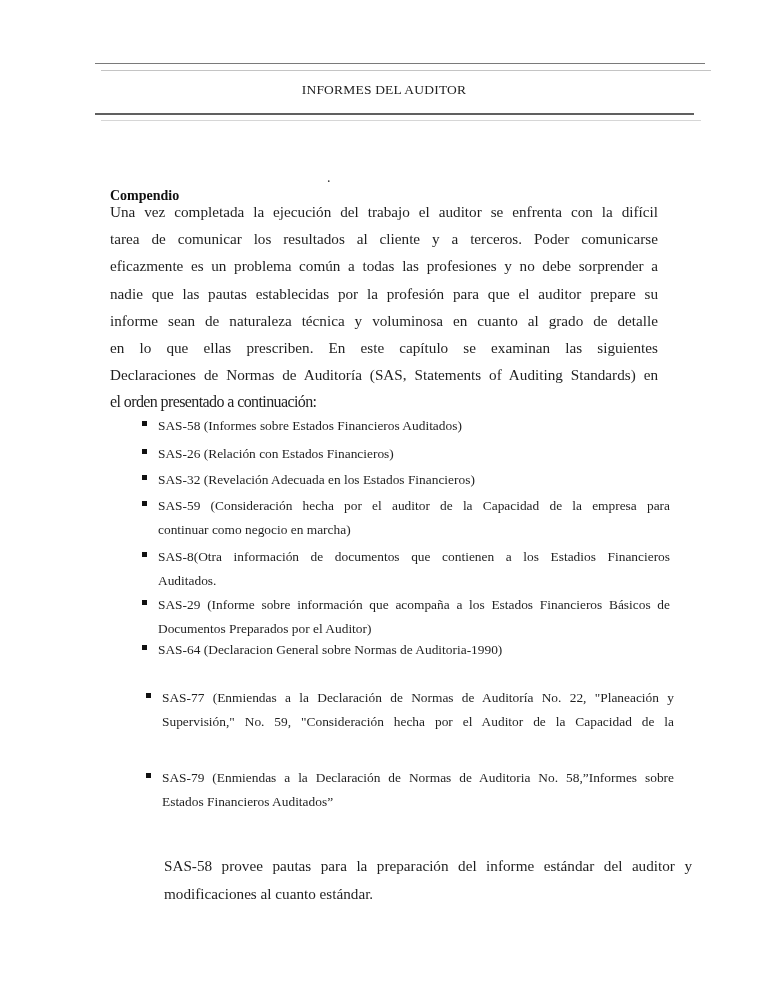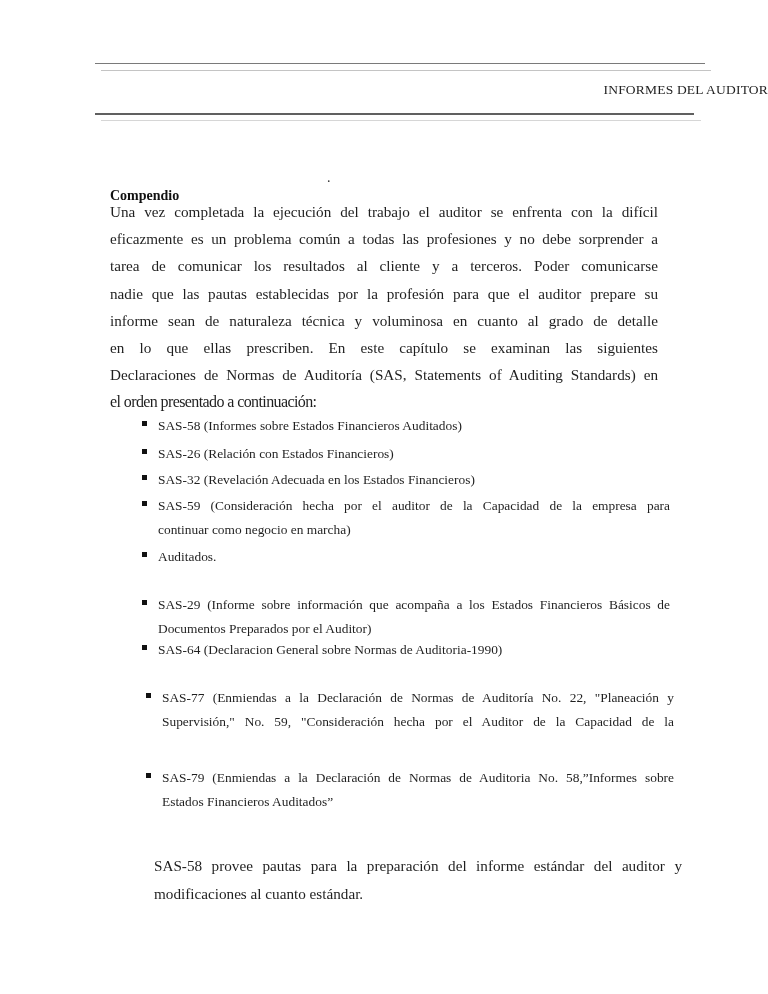--- a/index.html
+++ b/index.html
@@ -33,21 +33,21 @@
     }
     .rule-bot-light {
       left: 101px; width: 600px; top: 120px;
       border-top: 1.5px solid #d6d6d6;
     }
     .doc-title {
       position: absolute;
       top: 82px;
       left: 0;
       width: 768px;
-      text-align: right;
+      text-align: center;
       font-size: 13.5px;
       letter-spacing: 0.2px;
       color: #222;
     }
     .heading {
       position: absolute;
       top: 170px;
       left: 110px;
       font-weight: bold;
       font-size: 14px;
@@ -102,21 +102,21 @@
       display: block;
       margin-left: 16px;
       line-height: 24px;
       text-align: justify;
     }
     .item-text .l { display: block; text-align: justify; text-align-last: justify; white-space: nowrap; }
     .item-text .l.last { text-align-last: left; }
 
     .para-2 {
       position: absolute;
-      left: 154px;
+      left: 164px;
       top: 852px;
       width: 528px;
       font-size: 15.2px;
       line-height: 28px;
       color: #1f1f1f;
     }
   </style>
 </head>
 <body>
 
@@ -128,22 +128,22 @@
   <div class="doc-title">INFORMES DEL AUDITOR</div>
 
   <div class="rule rule-bot-dark"></div>
   <div class="rule rule-bot-light"></div>
 
   <div class="heading">Compendio</div>
   <div class="heading-dot">.</div>
 
   <div class="para para-1">
     <span class="line">Una vez completada la ejecución del trabajo el auditor se enfrenta con la difícil</span>
+    <span class="line">tarea de comunicar los resultados al cliente y a terceros. Poder comunicarse</span>
     <span class="line">eficazmente es un problema común a todas las profesiones y no debe sorprender a</span>
-    <span class="line">tarea de comunicar los resultados al cliente y a terceros. Poder comunicarse</span>
     <span class="line">nadie que las pautas establecidas por la profesión para que el auditor prepare su</span>
     <span class="line">informe sean de naturaleza técnica y voluminosa en cuanto al grado de detalle</span>
     <span class="line">en lo que ellas prescriben. En este capítulo se examinan las siguientes</span>
     <span class="line">Declaraciones de Normas de Auditoría (SAS, Statements of Auditing Standards) en</span>
     <span class="line last cond">el orden presentado a continuación:</span>
   </div>
 
   <ul class="list">
     <li class="list-item" style="top:414px">
       <span class="bullet"></span>
@@ -166,20 +166,21 @@
     <li class="list-item" style="top:494px">
       <span class="bullet"></span>
       <span class="item-text">
         <span class="l">SAS-59 (Consideración hecha  por el auditor de la Capacidad de la empresa para</span>
         <span class="l last">continuar como negocio en marcha)</span>
       </span>
     </li>
     <li class="list-item" style="top:545px">
       <span class="bullet"></span>
       <span class="item-text">
+        <span class="l">SAS-8(Otra información de documentos que contienen a los Estadios Financieros</span>
         <span class="l last">Auditados.</span>
       </span>
     </li>
     <li class="list-item" style="top:593px">
       <span class="bullet"></span>
       <span class="item-text">
         <span class="l">SAS-29 (Informe sobre información que acompaña a los Estados Financieros Básicos de</span>
         <span class="l last">Documentos Preparados por el Auditor)</span>
       </span>
     </li>

